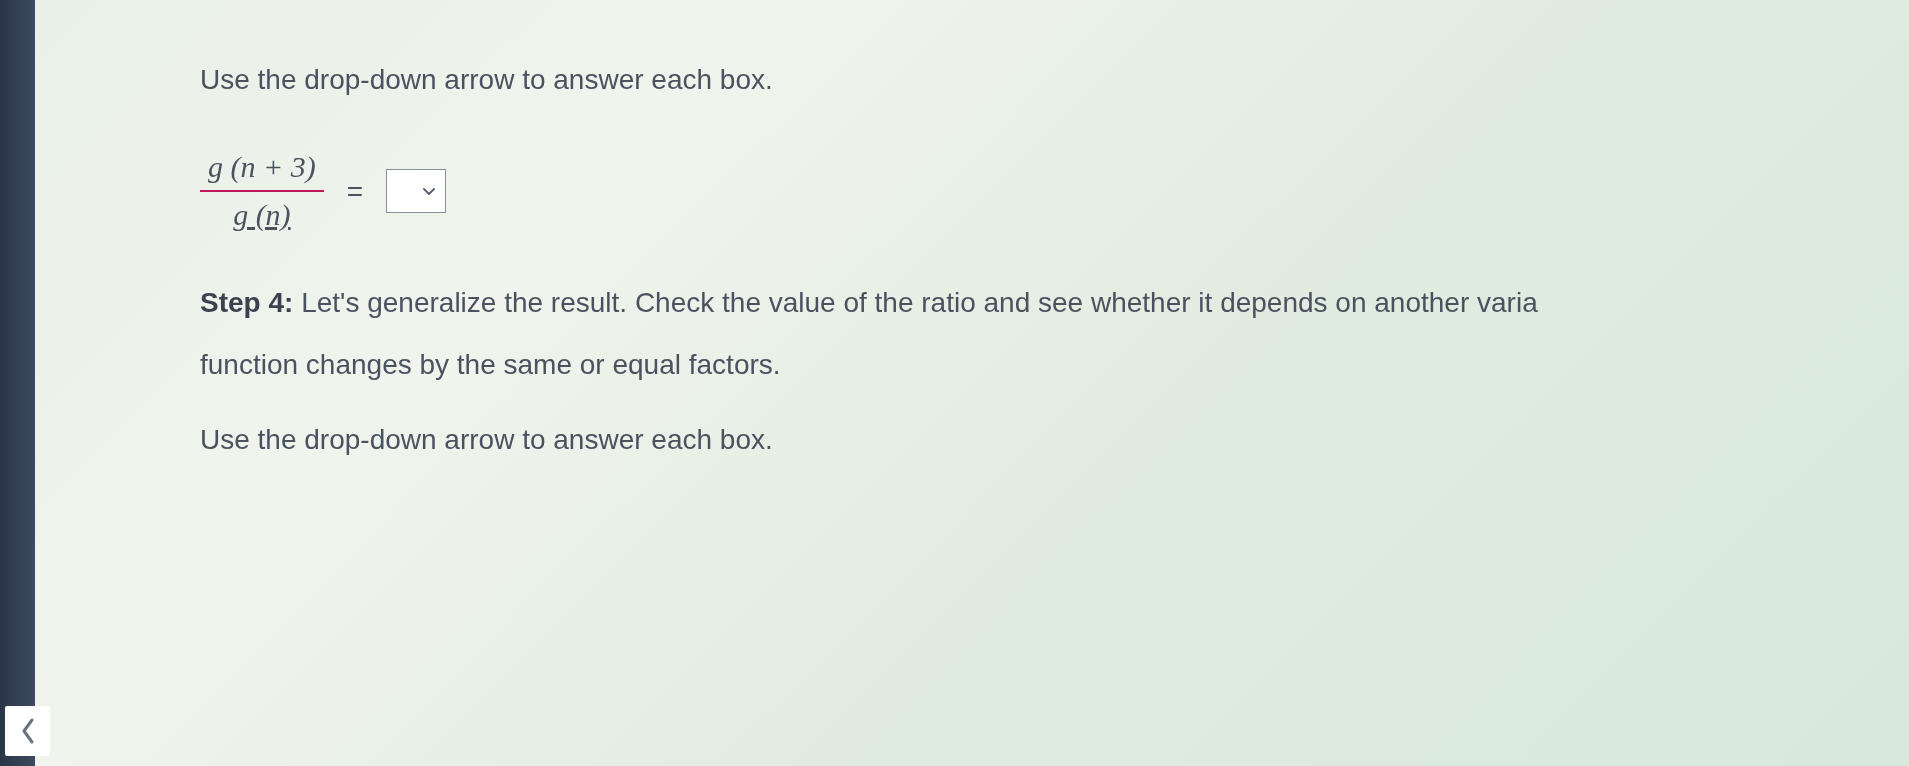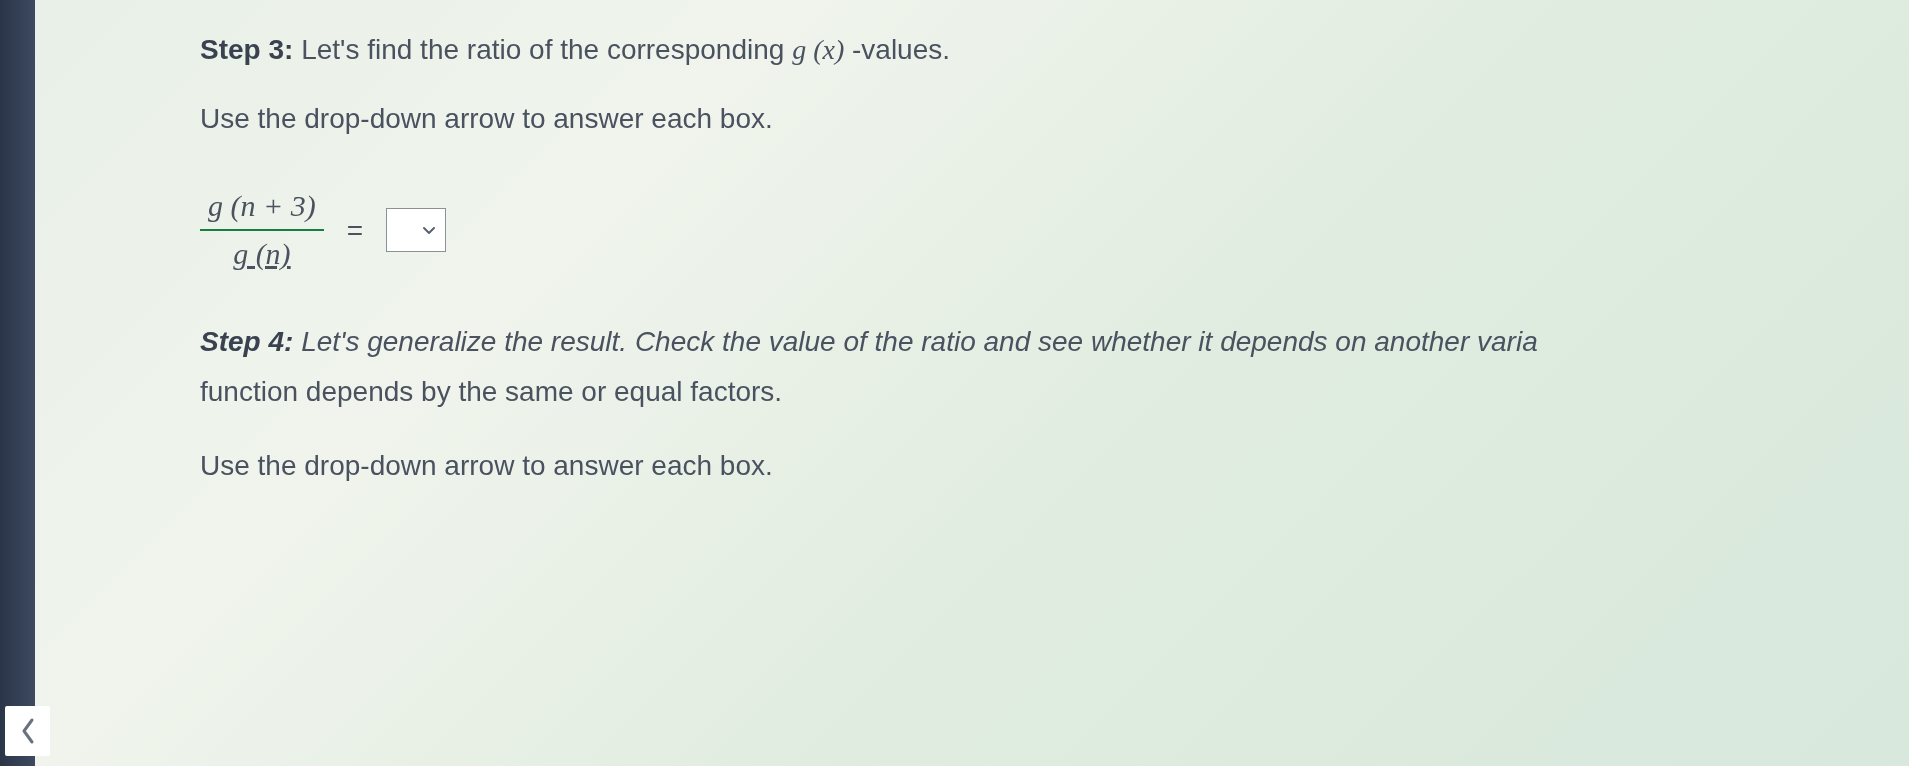--- a/index.html
+++ b/index.html
@@ -90,21 +90,21 @@
       flex-direction: column;
       align-items: center;
       font-family: 'Times New Roman', serif;
       font-size: 30px;
       font-style: italic;
       color: #4a5260;
     }
     
     .fraction-num {
       padding: 2px 8px;
-      border-bottom: 2px solid #15803d;
+      border-bottom: 2px solid #be185d;
     }
     
     .fraction-den {
       padding: 2px 8px;
       text-decoration: underline;
     }
     
     .equals {
       font-size: 28px;
       color: #4a5260;
@@ -126,22 +126,21 @@
     .dropdown-box svg {
       width: 16px;
       height: 16px;
     }
     
     .step4-block {
       margin-top: 10px;
     }
     
     .step4-line1 {
-      margin-bottom: 10px;
-      font-style: italic;
+      margin-bottom: 23px;
     }
     
     .step4-line2 {
       margin-top: 35px;
     }
     
     .step4-line3 {
       margin-top: 35px;
     }
   </style>
@@ -152,26 +151,20 @@
 
 <div class="prev-arrow">
   <svg viewBox="0 0 20 30">
     <path d="M 14 4 L 6 15 L 14 26" stroke="#6a7280" stroke-width="3" fill="none" stroke-linecap="round" stroke-linejoin="round"></path>
   </svg>
 </div>
 
 <div class="content">
 
   <div class="step-block">
-    <div>
-      <span class="step-title">Step 3:</span>
-      <span class="step-text"> Let's find the ratio of the corresponding </span>
-      <span class="step-text math-var">g (x)</span>
-      <span class="step-text">-values.</span>
-    </div>
 
     <div class="instruction">Use the drop-down arrow to answer each box.</div>
 
     <div class="equation-row">
       <span class="fraction">
         <span class="fraction-num">g (n + 3)</span>
         <span class="fraction-den">g (n)</span>
       </span>
       <span class="equals">=</span>
       <span class="dropdown-box">
@@ -180,19 +173,19 @@
         </svg>
       </span>
     </div>
   </div>
 
   <div class="step4-block">
     <div class="step4-line1">
       <span class="step-title">Step 4:</span>
       <span class="step-text"> Let's generalize the result. Check the value of the ratio and see whether it depends on another varia</span>
     </div>
-    <div>function depends by the same or equal factors.</div>
+    <div>function changes by the same or equal factors.</div>
 
 
     <div class="step4-line3">Use the drop-down arrow to answer each box.</div>
   </div>
 
 </div>
 
 </body></html>

